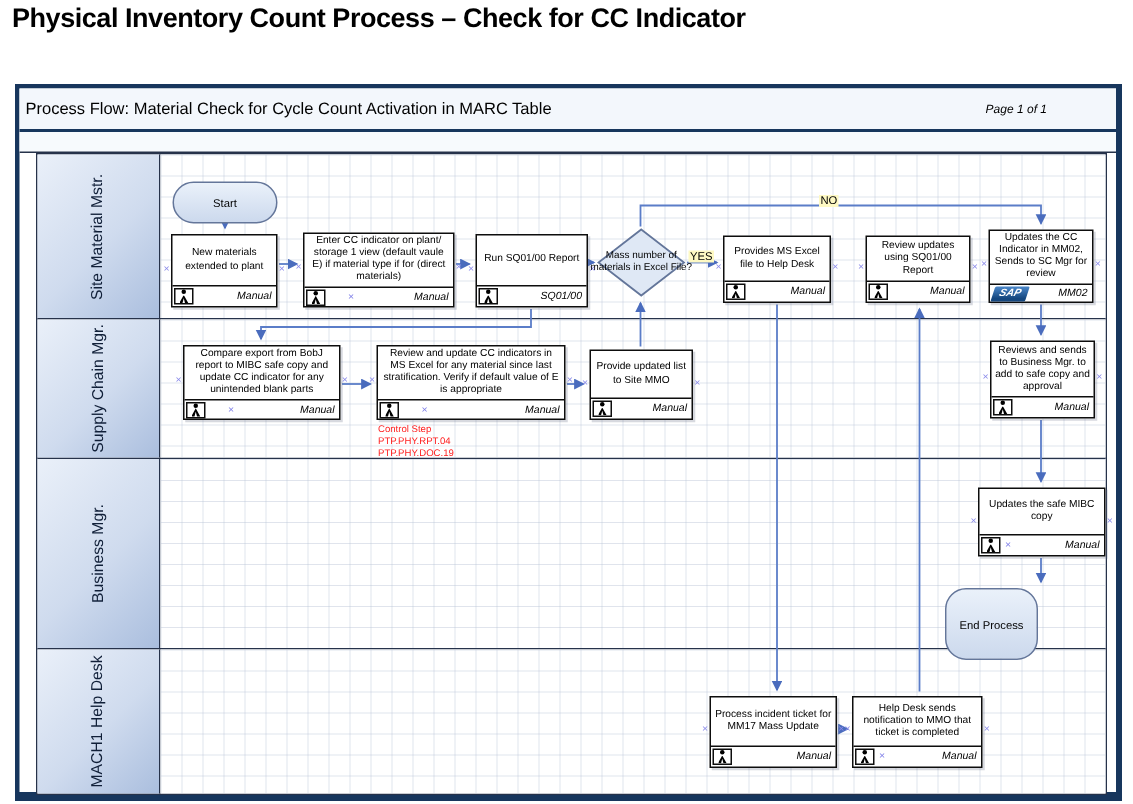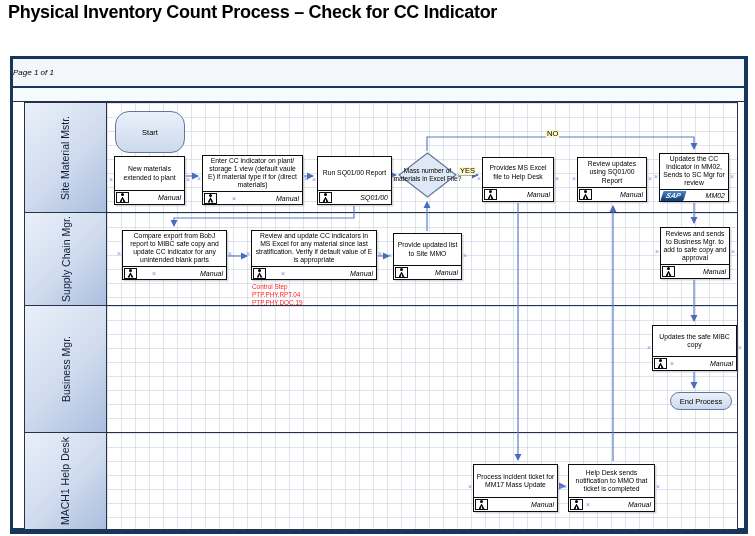--- a/index.html
+++ b/index.html
@@ -16,21 +16,21 @@
     position:absolute;left:10px;top:56px;width:738px;height:478px;
     box-sizing:border-box;border:3px solid #17365d;border-bottom-width:6px;border-right-width:4px;
     background:#fff;
   }
   .hdr-row{
     position:absolute;left:13px;top:59px;width:731px;height:29px;
     background:#f3f7fc;border-bottom:2px solid #17365d;box-sizing:border-box;
     display:flex;align-items:center;justify-content:space-between;
   }
   .hdr-title{font-size:11px;padding-left:4px;}
-  .hdr-page{font-size:8px;font-style:italic;padding-right:36px;}
+  .hdr-page{font-size:8px;font-style:italic;padding-right:46px;}
   .hdr-band{
     position:absolute;left:13px;top:88px;width:731px;height:14px;
     background:#f7fafd;border-bottom:1.5px solid #26324a;box-sizing:border-box;
   }
   
   .lane-table{
     position:absolute;left:24px;top:102px;width:714px;height:428px;
     box-sizing:border-box;border:1.5px solid #26324a;display:flex;flex-direction:column;
     background:#fff;
   }
@@ -113,20 +113,21 @@
   }
 </style>
 </head>
 <body>
 
 <div class="page-title">Physical Inventory Count Process – Check for CC Indicator</div>
 
 <div class="frame"></div>
 
 <div class="hdr-row">
+  <span class="hdr-title">Process Flow: Material Check for Cycle Count Activation in MARC Table</span>
   <span class="hdr-page">Page 1 of 1</span>
 </div>
 <div class="hdr-band"></div>
 
 <div class="lane-table">
   <div class="lane l1">
     <div class="lane-label">
         <span>Site Material Mstr.</span>
       </div>
     <div class="lane-content"></div>
@@ -170,21 +171,21 @@
     <path d="M354,206 L354,218 L174,218 L174,226" marker-end="url(#arr)"></path>
     <path d="M228,256 L247,256" marker-end="url(#arr)"></path>
     <path d="M378,256 L389,256" marker-end="url(#arr)"></path>
     <path d="M427,231 L427,202" marker-end="url(#arr)"></path>
     <path d="M694,203 L694,223" marker-end="url(#arr)"></path>
     <path d="M694,280 L694,321" marker-end="url(#arr)"></path>
     <path d="M694,372 L694,388" marker-end="url(#arr)"></path>
   </g>
 </svg>
 
-<div class="oval" style="left:115px;top:111px;width:70px;height:42px">
+<div class="oval" style="left:115px;top:121px;width:70px;height:28px">
   <span>Start</span>
 </div>
 
 <div class="node proc" style="left:114px;top:156px;width:71px;height:49px">
   <div class="node-text">New materials extended to plant</div>
   <div class="node-footer">
     <span class="pcell">
         <span class="person"></span>
       </span>
     <span class="tool">Manual</span>
@@ -299,21 +300,21 @@
   <div class="node-text">Updates the safe MIBC copy</div>
   <div class="node-footer">
     <span class="pcell">
         <span class="person"></span>
       </span>
     <span class="cpx" style="margin-left:2px">×</span>
     <span class="tool">Manual</span>
   </div>
 </div>
 
-<div class="oval" style="left:670px;top:392px;width:62px;height:18px">
+<div class="oval" style="left:630px;top:392px;width:62px;height:48px">
   <span>End Process</span>
 </div>
 
 <div class="node proc" style="left:473px;top:464px;width:85px;height:48px">
   <div class="node-text">Process incident ticket for MM17 Mass Update</div>
   <div class="node-footer">
     <span class="pcell">
         <span class="person"></span>
       </span>
     <span class="tool">Manual</span>

